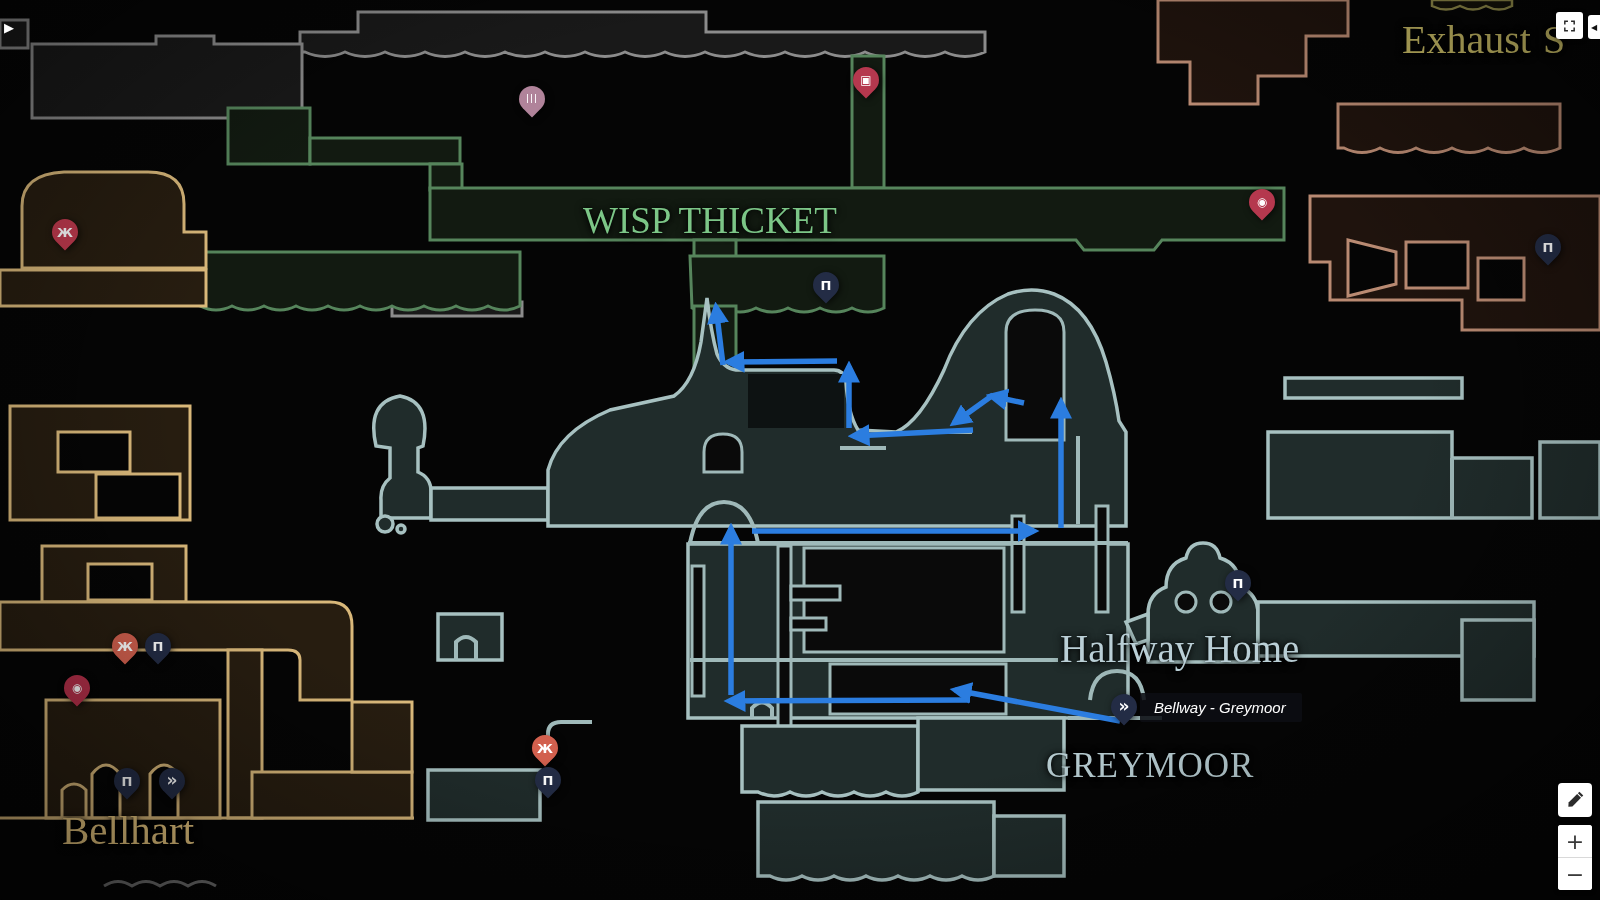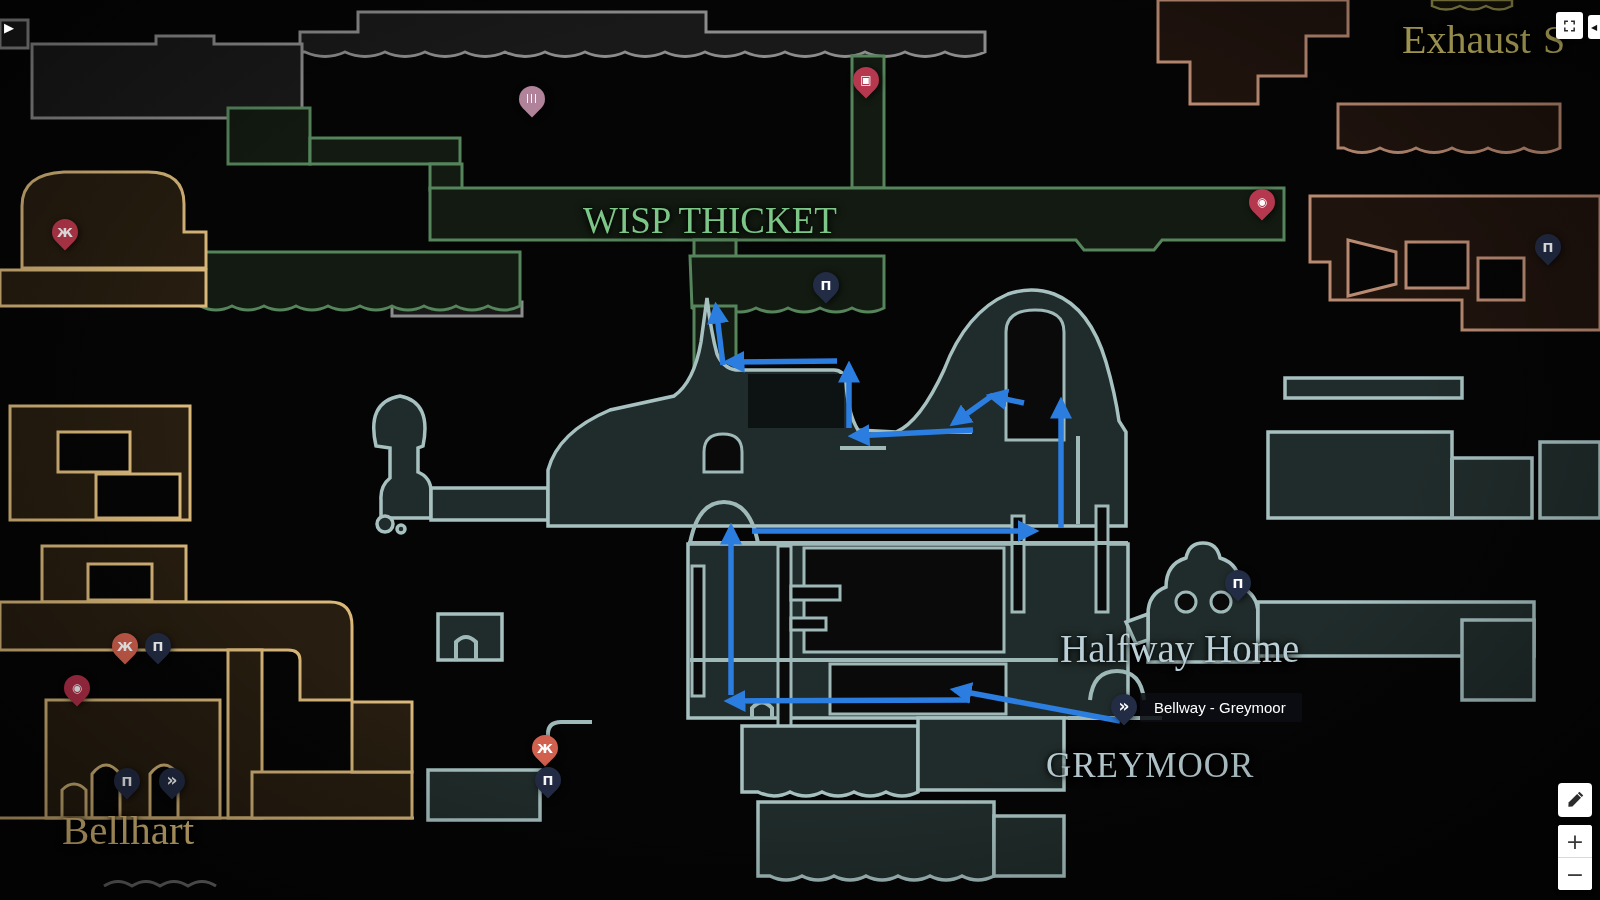--- a/index.html
+++ b/index.html
@@ -15,21 +15,21 @@
        font-family:"DejaVu Sans",sans-serif;line-height:1;}
   .lbl{position:absolute;z-index:4;font-family:"Liberation Serif","DejaVu Serif",serif;
        text-shadow:0 1px 10px rgba(0,0,0,.95), 0 0 4px rgba(0,0,0,.8);white-space:nowrap;}
   #lbl-wisp{left:583px;top:199px;font-size:37px;color:#7cc687;}
   #lbl-halfway{left:1060px;top:626px;font-size:39px;color:#bacfd6;}
   #lbl-greymoor{left:1046px;top:746px;font-size:35px;color:#b6cbd0;letter-spacing:1px;}
   #lbl-bellhart{left:62px;top:806px;font-size:41px;color:#e7c67f;}
   #lbl-exhaust{left:1402px;top:16px;font-size:40px;color:#c9bc66;}
   #lbl-exhaust .partial{margin-left:12px;}
   #tooltip{position:absolute;left:1140px;top:693px;height:29px;line-height:29px;z-index:5;
-       background:rgba(12,14,19,.88);color:#fff;font-size:15px;padding:0 16px 0 14px;border-radius:2px;}
+       background:rgba(12,14,19,.88);color:#fff;font-size:15px;padding:0 16px 0 14px;border-radius:2px;font-style:italic;}
   .uibtn{position:absolute;z-index:6;background:#fff;border:none;display:flex;align-items:center;
        justify-content:center;cursor:pointer;box-shadow:0 1px 4px rgba(0,0,0,.5);}
   #fullscreen-btn{left:1556px;top:12px;width:27px;height:27px;border-radius:3px;}
   #collapse-tab{position:absolute;z-index:6;right:0;top:15px;width:12px;height:24px;background:#fff;
        border-radius:3px 0 0 3px;display:flex;align-items:center;justify-content:center;
        font-size:8px;color:#111;cursor:pointer;}
   #expand-tab{position:absolute;z-index:6;left:4px;top:16px;width:18px;height:22px;color:#fff;
        font-size:13px;display:flex;align-items:center;cursor:pointer;}
   #edit-btn{left:1558px;top:783px;width:34px;height:34px;border-radius:4px;}
   #zoomctl{position:absolute;z-index:6;left:1558px;top:825px;width:34px;background:#fff;

